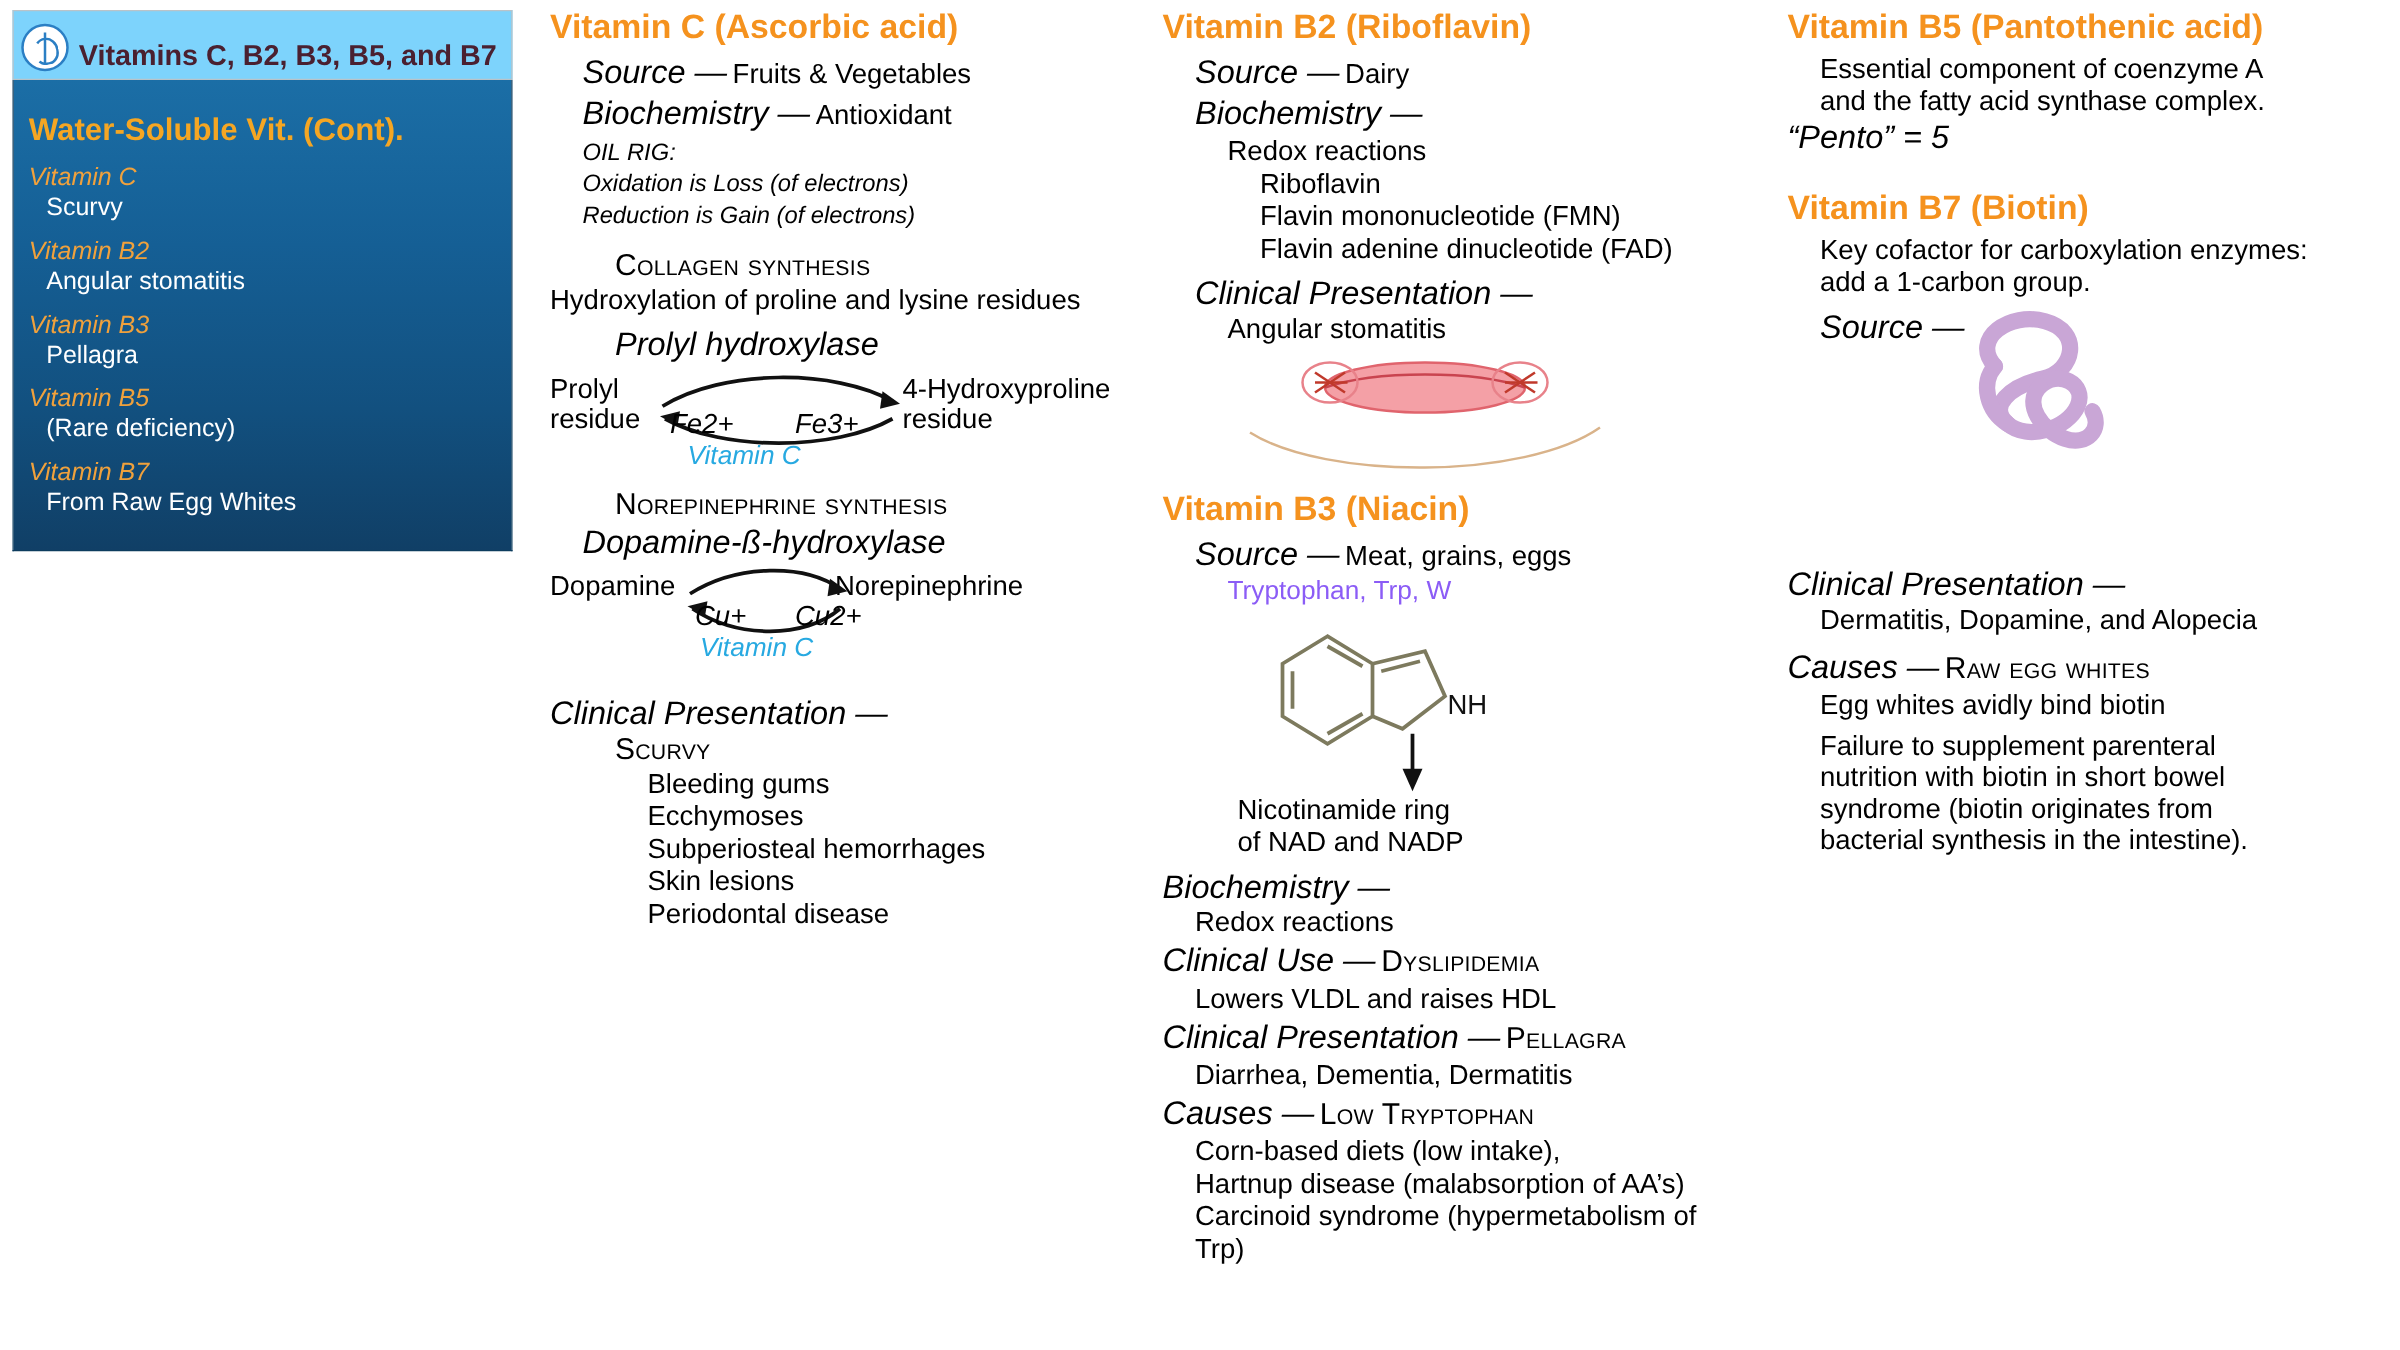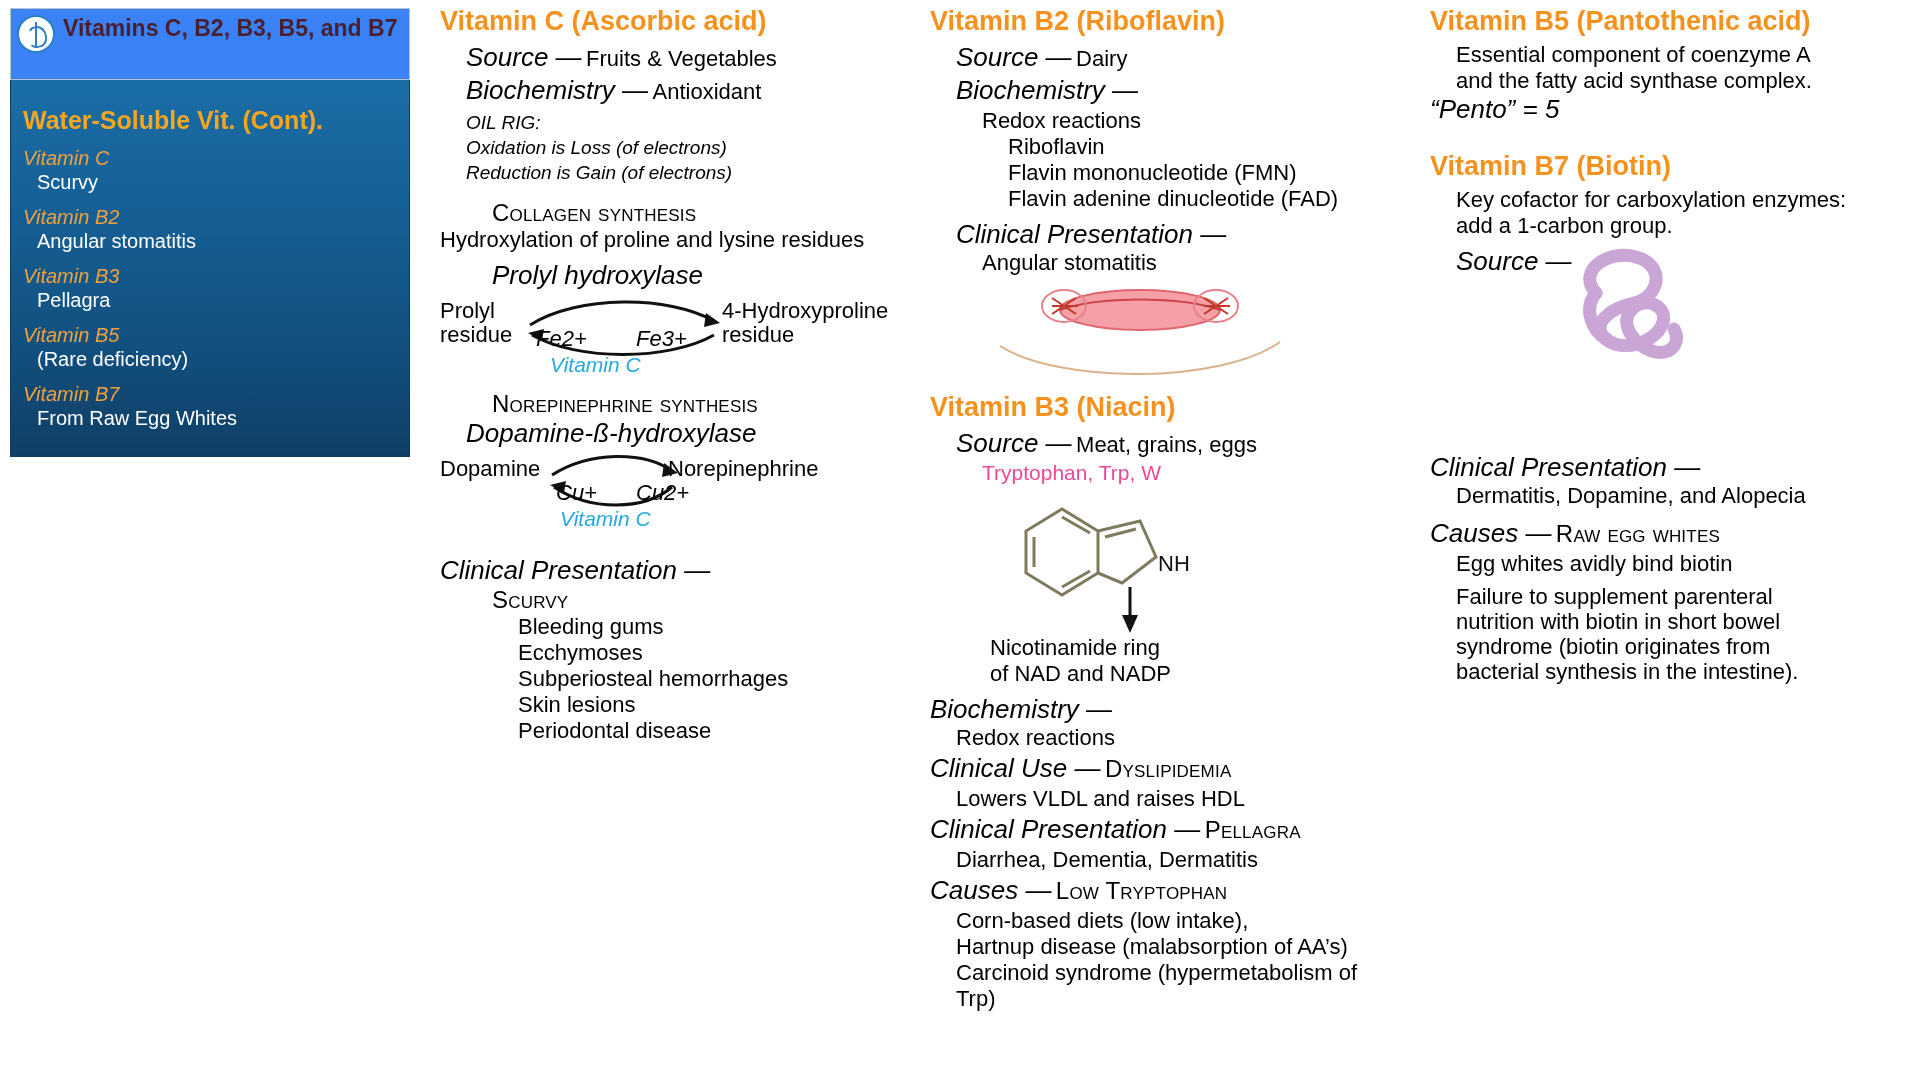--- a/index.html
+++ b/index.html
@@ -11,25 +11,25 @@
     overflow: hidden;
   }
   .page { position: relative; width: 1920px; height: 1080px; }
 
   
   .sidebar {
     position: absolute; left: 10px; top: 8px;
     width: 400px;
   }
   .sb-title {
-    display: flex; align-items: flex-start;
+    display: flex; align-items: flex-end;
     border: 1px solid #b9c3c9;
-    background: #3b82f6;
+    background: #7dd3fc;
     padding: 6px 8px 6px 6px;
-    height: 72px;
+    height: 56px;
   }
   .sb-logo {
     width: 38px; height: 38px; flex: 0 0 38px;
     border: 2px solid #2b7fc4;
     border-radius: 50%;
     position: relative;
     margin-right: 8px;
     background: #fff;
   }
   .sb-logo::before {
@@ -94,21 +94,21 @@
   .indent2 { margin-left: 52px; }
   .indent3 { margin-left: 78px; }
   .sc {
     font-variant: small-caps;
     font-size: 24px;
     letter-spacing: .2px;
   }
   .small { font-size: 19px; }
   .center { text-align: left; }
   .vitc-blue { color: #27a9e1; font-style: italic; font-size: 21px; }
-  .purple { color: #ec4899; font-size: 21px; }
+  .purple { color: #8b5cf6; font-size: 21px; }
   .tight { line-height: 25px; }
   .gap { height: 14px; }
   .gap-s { height: 7px; }
   .gap-l { height: 26px; }
 
   
   .rxn { position: relative; height: 92px; }
   .rxn .left, .rxn .right { position: absolute; font-size: 22px; line-height: 24px; }
   .rxn svg { position: absolute; }
   .ital { font-style: italic; }

